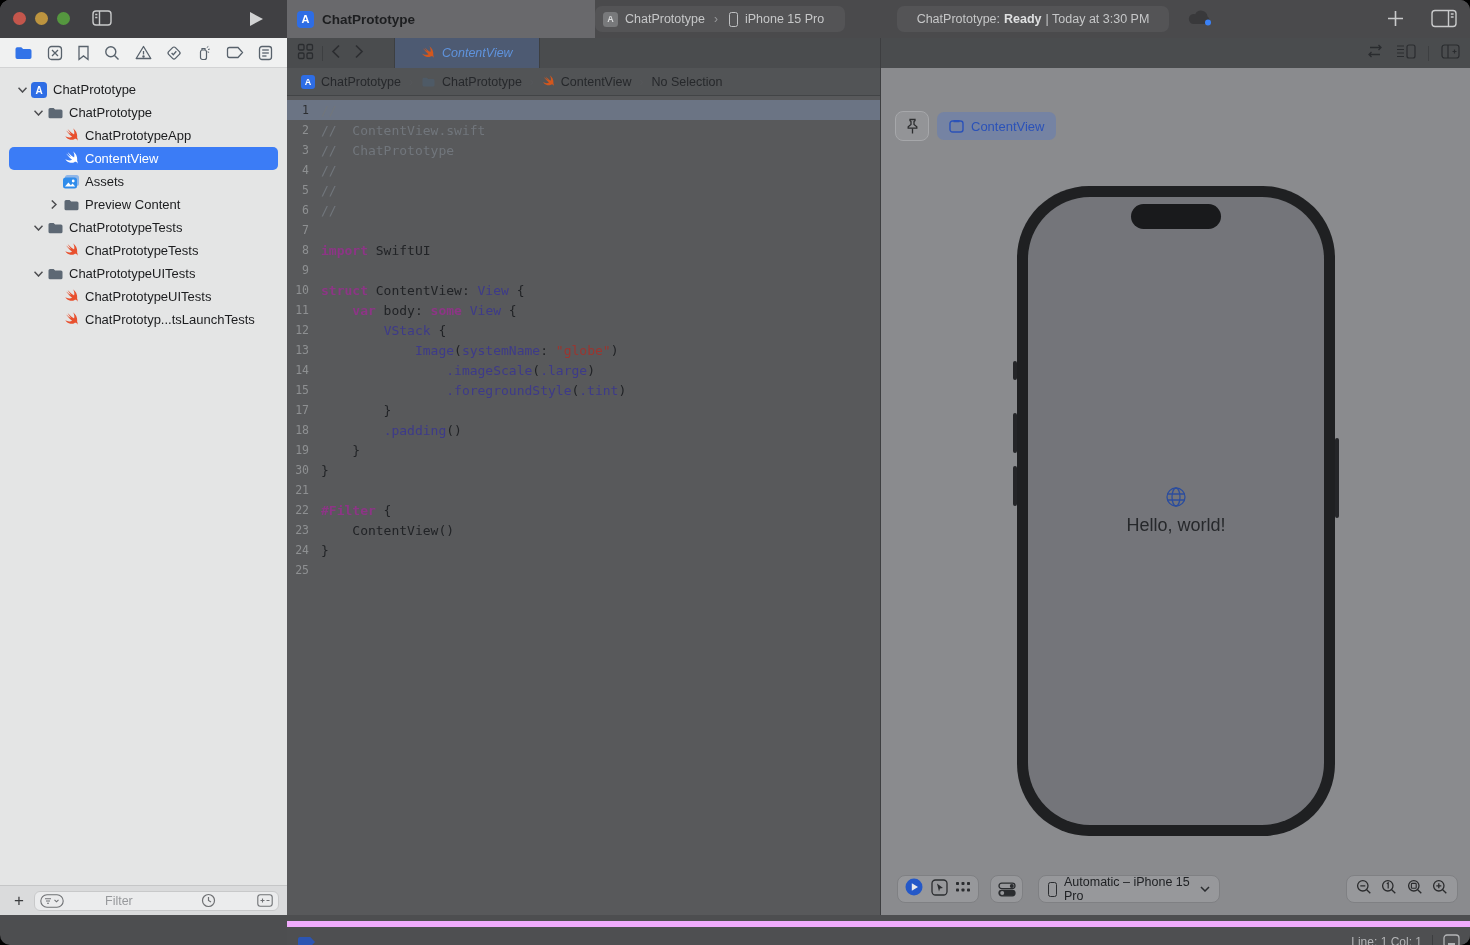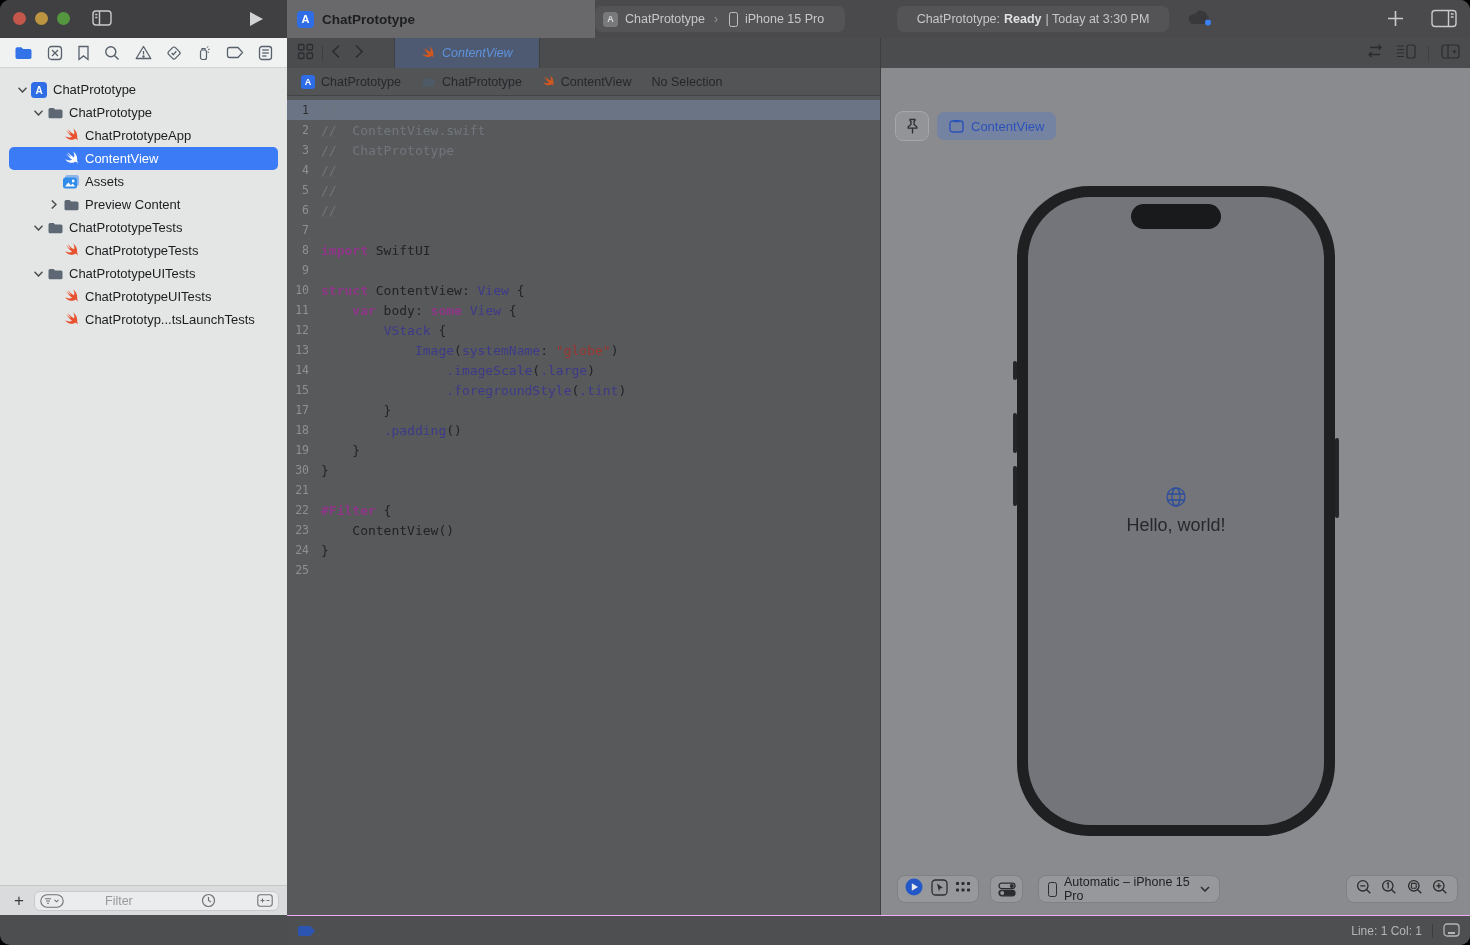--- a/index.html
+++ b/index.html
@@ -72,21 +72,21 @@
   .island{position:absolute;left:50%;top:7px;transform:translateX(-50%);width:90px;height:25px;border-radius:12.5px;background:#191a1c;}
   .hello{font-size:18px;color:#26282b;margin-top:7px;}
   .sidebtn{position:absolute;background:#242528;border-radius:2px;}
 
   .ctrl-group{position:absolute;height:28px;background:#97989b;border:1px solid #7f8083;border-radius:8px;display:flex;align-items:center;justify-content:space-evenly;}
   .devmenu{position:absolute;left:157px;top:807px;width:182px;height:28px;background:#97989b;border:1px solid #7f8083;border-radius:8px;display:flex;align-items:center;padding:0 9px;gap:7px;}
   .devmenu-label{flex:1;font-size:12.5px;color:#202225;}
   .dm-phone{display:inline-block;width:9px;height:15px;border:1.3px solid #2a2c2f;border-radius:2.5px;}
 
   
-  .statusbar{position:absolute;left:287px;bottom:0;width:1183px;height:30px;background:#4e4f51;border-top:1px solid #f0abfc;display:flex;align-items:center;}
+  .statusbar{position:absolute;left:287px;bottom:0;width:1183px;height:24px;background:#4e4f51;border-top:6px solid #f0abfc;display:flex;align-items:center;}
   .bp-tag{position:absolute;left:11px;top:10px;width:17px;height:10px;background:#2c55b2;border-radius:2px;clip-path:polygon(0 0,72% 0,100% 50%,72% 100%,0 100%);}
   .sb-right{position:absolute;right:10px;top:0;height:30px;display:flex;align-items:center;gap:10px;font-size:12px;color:#b4b5b7;}
   .sb-sep{width:1px;height:14px;background:#3c3d3f;}
 </style>
 </head>
 <body>
 
 <div class="window">
 
   <div class="toolbar">

